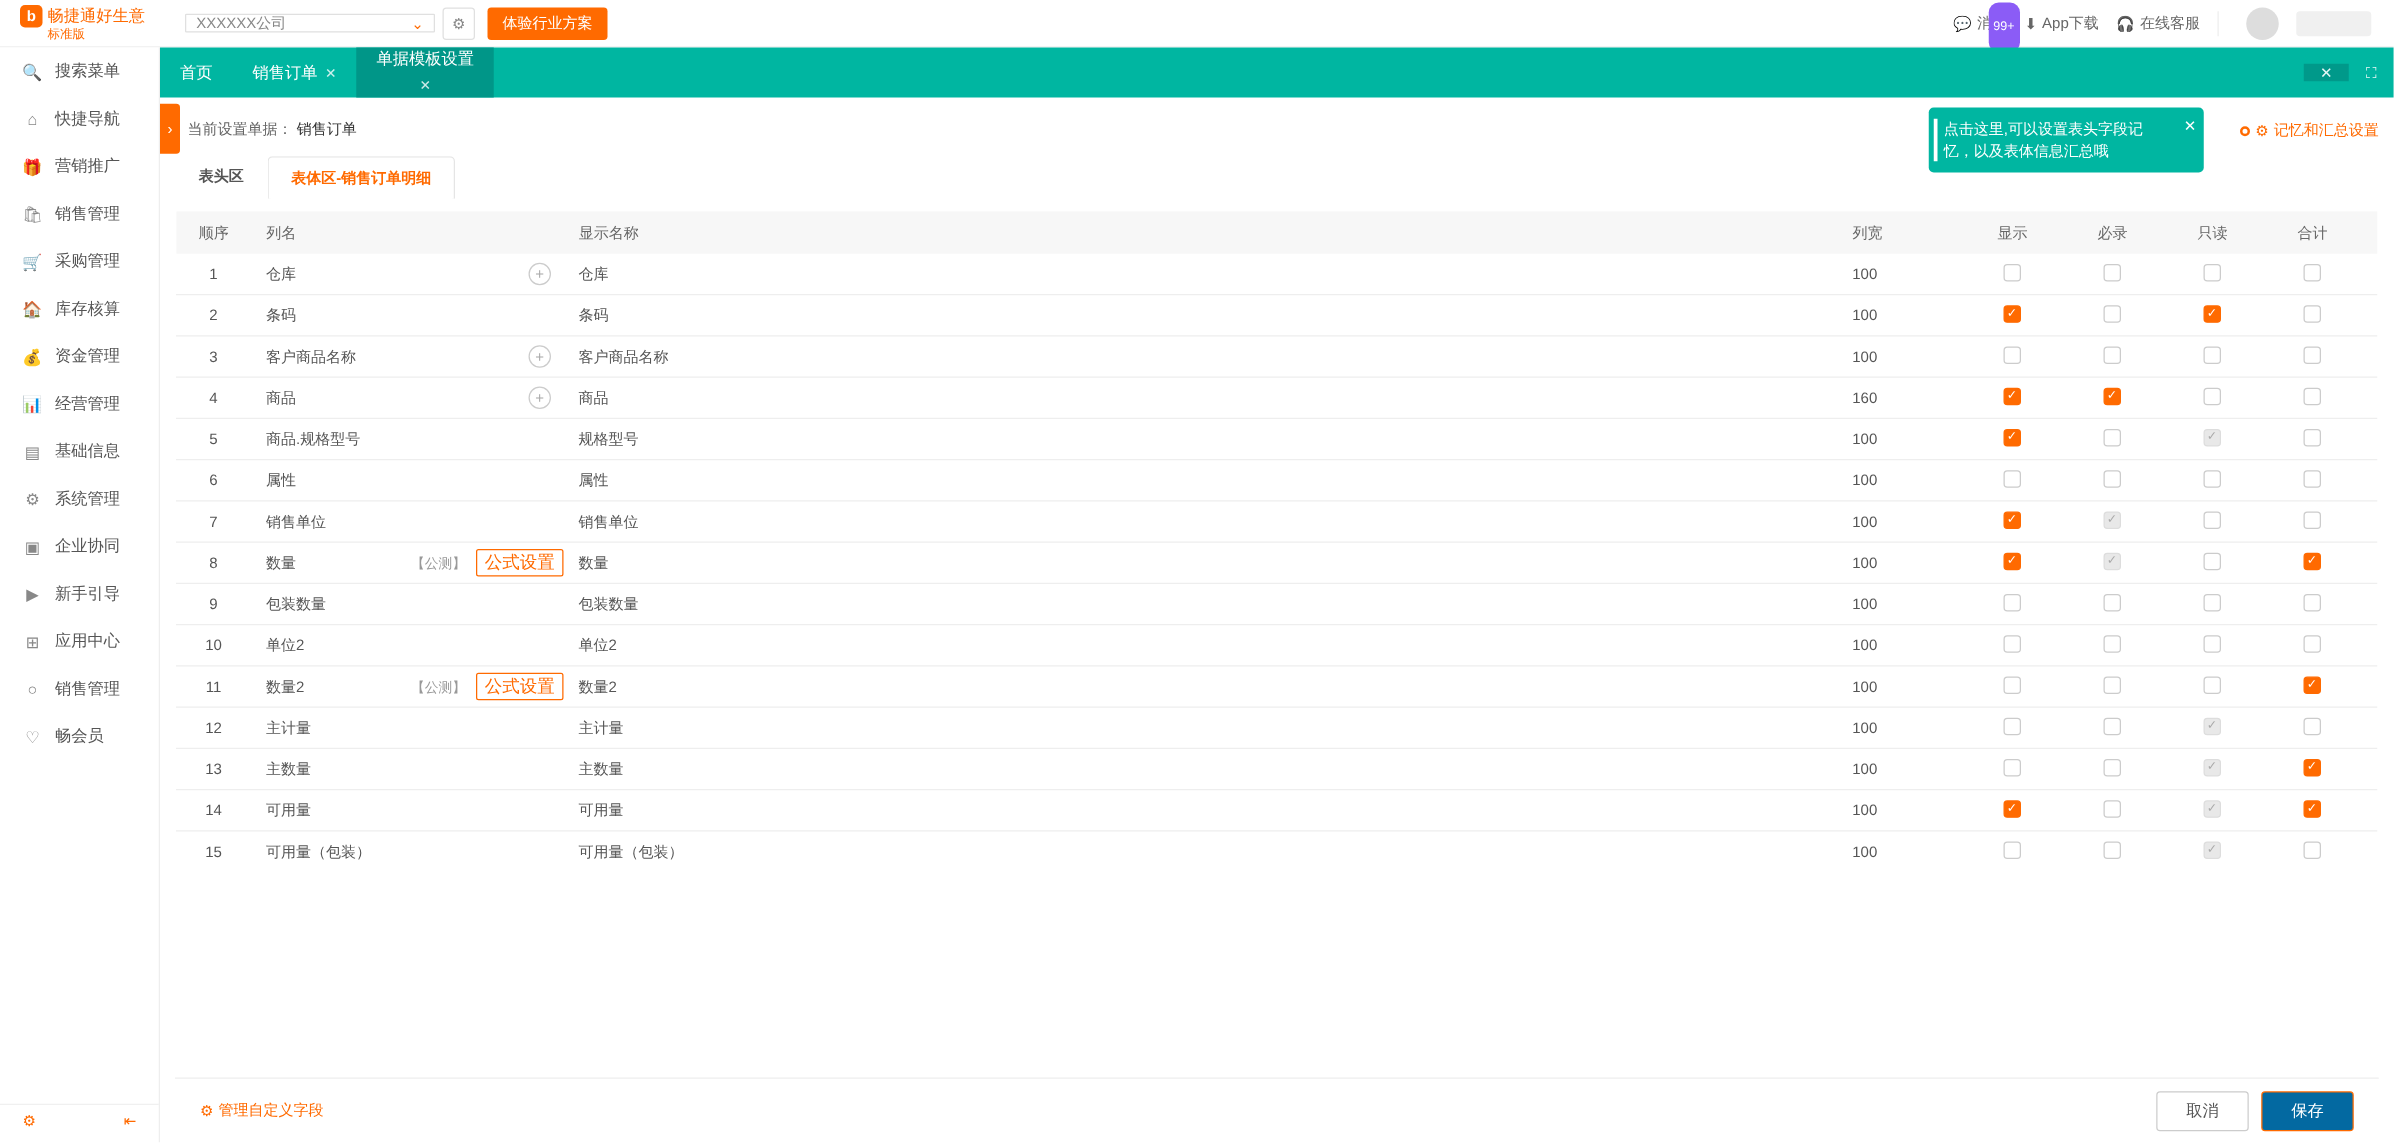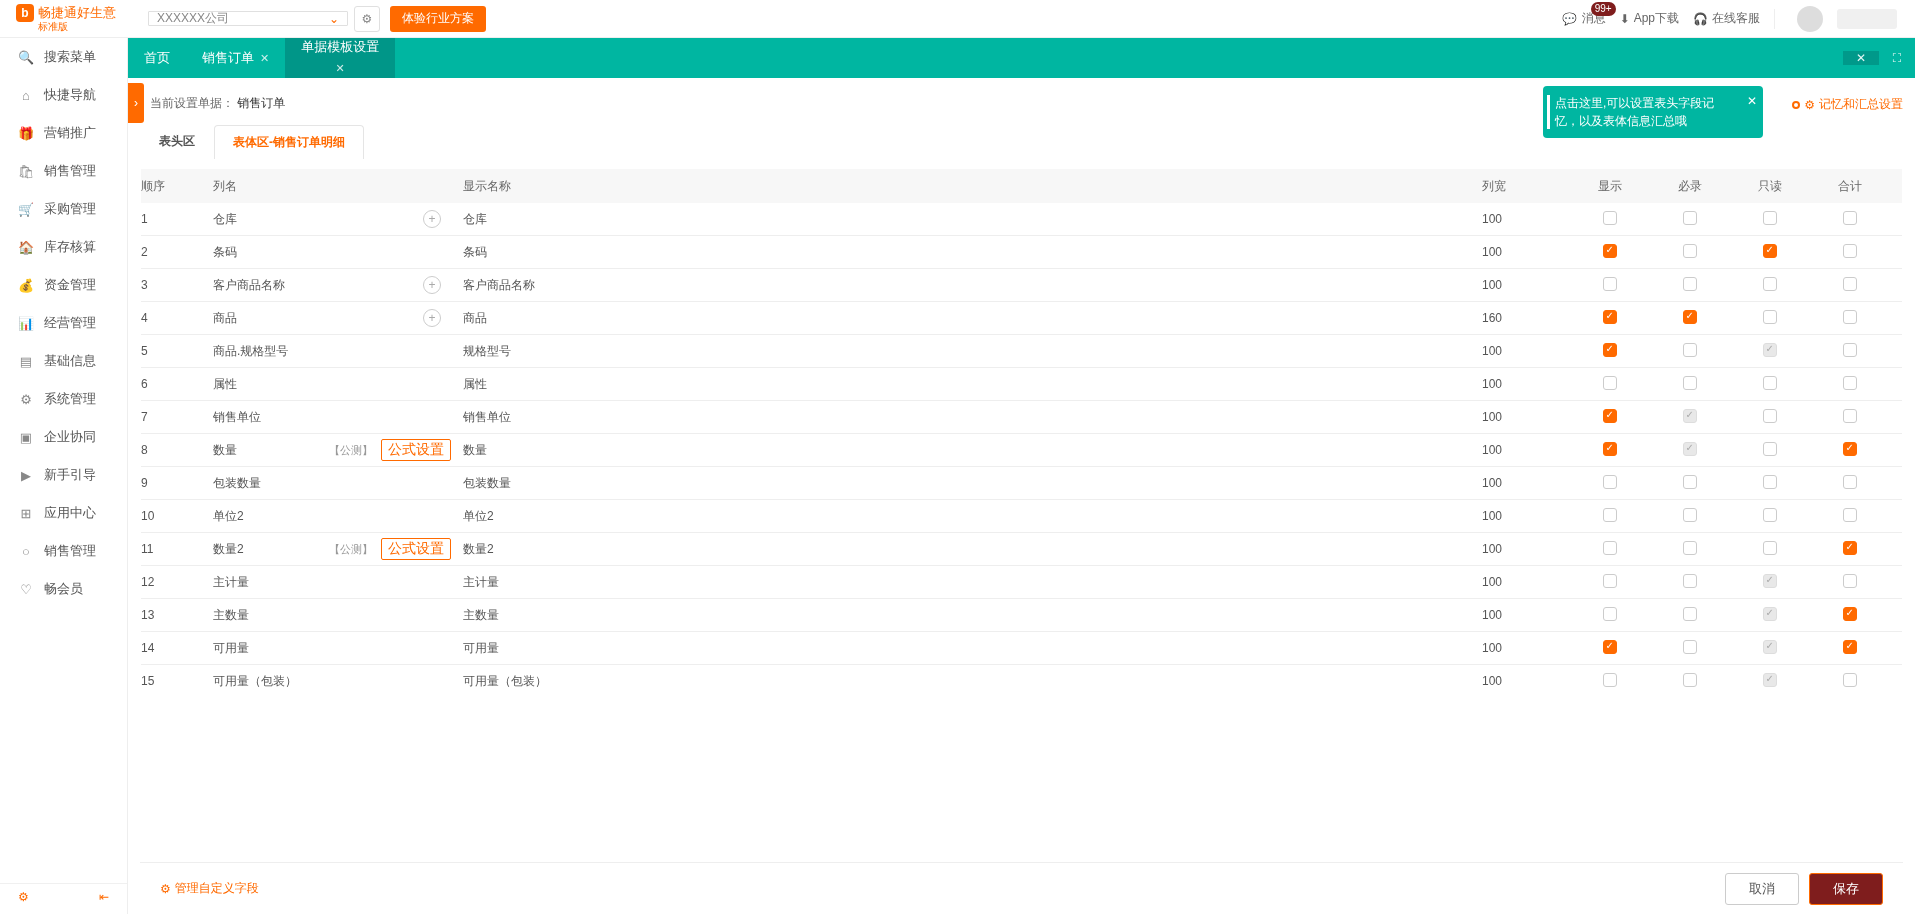--- a/index.html
+++ b/index.html
@@ -10,21 +10,21 @@
 .brand-row { display:flex; align-items:center; gap:4px; }
 .brand-logo { width: 18px; height:18px; background:#ff6a00; border-radius:4px; display:inline-flex; align-items:center; justify-content:center; color:#fff; font-weight:bold; font-size:12px;}
 .brand-text { color:#ff6a00; font-size:13px; font-weight:400;}
 .brand-sub { color:#ff6a00; font-size:10px; margin-top:-2px; margin-left:22px;}
 .company-select { width:200px; margin-left:20px; height:15px; border:1px solid #e0e0e0; border-radius:1px; display:flex; align-items:center; padding:0 8px; color:#888; justify-content:space-between;}
 .gear-btn { width:26px; height:26px; border:1px solid #e0e0e0; border-radius:3px; margin-left:6px; display:flex; align-items:center; justify-content:center; color:#888; cursor:pointer;}
 .try-btn { margin-left:10px; height:26px; padding:0 12px; background:#ff6a00; color:#fff; border:none; border-radius:3px; cursor:pointer; font-size:12px;}
 .spacer { flex:1; }
 .top-tools { display:flex; align-items:center; gap:14px; color:#666; padding-right:10px;}
 .top-tool { display:flex; align-items:center; gap:4px; cursor:pointer; position:relative;}
-.badge { position:absolute; top:-8px; right:-10px; background:#7f1d1d; color:#fff; border-radius:8px; font-size:10px; padding:0 4px; line-height:14px;text-align:right;}
+.badge { position:absolute; top:-8px; right:-10px; background:#8b5cf6; color:#fff; border-radius:8px; font-size:10px; padding:13px 4px; line-height:14px;text-align:right;}
 .avatar { width:26px; height:26px; background:#ddd; border-radius:50%; margin-left:8px;}
 .avatar-placeholder { width:60px; height:20px; background:#f0f0f0; border-radius:3px;}
 .body { flex:1; display:flex; min-height:0; }
 .sidebar { width:128px; background:#fff; border-right:1px solid #eee; display:flex; flex-direction:column; }
 .side-item { display:flex; align-items:center; gap:10px; padding:10px 18px; color:#555; cursor:pointer; font-size:13px;}
 .side-icon { width:16px; height:16px; display:inline-flex; align-items:center; justify-content:center; color:#888;}
 .side-bottom { margin-top:auto; display:flex; justify-content:space-between; padding:6px 18px 10px; border-top:1px solid #f0f0f0;}
 .main { flex:1; display:flex; flex-direction:column; min-width:0;}
 .tabbar { height:40px; background:#00b6a1; display:flex; align-items:stretch; color:#fff; position:relative;}
 .tab { display:flex; align-items:center; padding:0 16px; gap:6px; cursor:pointer; font-size:13px;}
@@ -42,41 +42,41 @@
 .tip-bar { position:absolute; left:4px; top:9px; bottom:9px; width:3px; background:#fff;}
 .memory-link { position:absolute; right:0; top:8px; color:#ff6a00; font-size:12px; display:flex; align-items:center; gap:4px; cursor:pointer;}
 .memory-link .dot { width:8px;height:8px;border:2px solid #ff6a00;border-radius:50%; display:inline-block;}
 .sub-tabs { display:flex; margin-top:6px; border-bottom:0; }
 .sub-tab { padding:8px 18px; border:1px solid transparent; border-bottom:none; cursor:pointer; color:#555; font-size:12px;font-weight:bold;}
 .sub-tab.active { border-color:#e5e5e5; border-radius:4px 4px 0 0; color:#ff6a00; background:#fff; position:relative; top:1px;}
 .table-wrap { flex:1; margin-top:10px; border:1px solid #fff; overflow:hidden; display:flex; flex-direction:column;}
 .thead, .trow { display:flex; align-items:center; }
 .thead { background:#f7f7f7; height:34px; color:#666; font-weight:500;}
 .trow { height:33px; border-bottom:1px solid #eee; color:#555;}
-.col-seq { width:60px; }
+.col-seq { width:60px; text-align:center;}
 .col-name { width:250px; padding-left:12px; display:flex; align-items:center; gap:6px;}
 .col-disp { flex:1; padding-left:12px;}
 .col-width { width:100px; padding-left:12px;}
 .col-chk { width:80px; text-align:center;}
 .plus-circle { width:18px; height:18px; border:1px solid #ccc; border-radius:50%; display:inline-flex; align-items:center; justify-content:center; color:#aaa; font-size:12px; margin-left:auto; margin-right:10px; cursor:pointer;}
 .tag-note { color:#999; font-size:11px;}
 .formula-link { color:#ff6a00; border:1px solid #ff6a00; padding:1px 6px; font-size:14px; border-radius:2px; margin-left:2px; cursor:pointer;}
 .chk { width:14px; height:14px; border:1px solid #ccc; border-radius:3px; display:inline-block; position:relative; background:#fff;}
 .chk.orange { background:#ff6a00; border-color:#ff6a00;}
 .chk.orange::after { content:"✓"; color:#fff; font-size:10px; position:absolute; top:-1px; left:1.5px;}
 .chk.grey { background:#e8e8e8; border-color:#ddd;}
 .chk.grey::after { content:"✓"; color:#aaa; font-size:10px; position:absolute; top:-1px; left:1.5px;}
 .tbody { overflow-y:auto; }
 .tbody::-webkit-scrollbar { width:8px;}
 .tbody::-webkit-scrollbar-thumb { background:#ccc; border-radius:4px;}
 .footer { height:52px; border-top:1px solid #eee; display:flex; align-items:center; padding:0 20px; gap:10px;}
 .custom-link { color:#ff6a00; display:flex; align-items:center; gap:4px; cursor:pointer;}
 .btn { height:32px; padding:0 23px; border-radius:3px; cursor:pointer; font-size:13px;}
 .btn-default { background:#fff; border:1px solid #ccc; color:#555;}
-.btn-primary { background:#7f1d1d; border:1px solid #ff6a00; color:#fff;}
+.btn-primary { background:#0369a1; border:1px solid #ff6a00; color:#fff;}
 </style>
 </head>
 <body>
 
 <div class="app">
   <div class="topbar">
     <div class="brand">
       <div class="brand-row">
         <span class="brand-logo">b</span>
         <span class="brand-text">畅捷通好生意</span>

